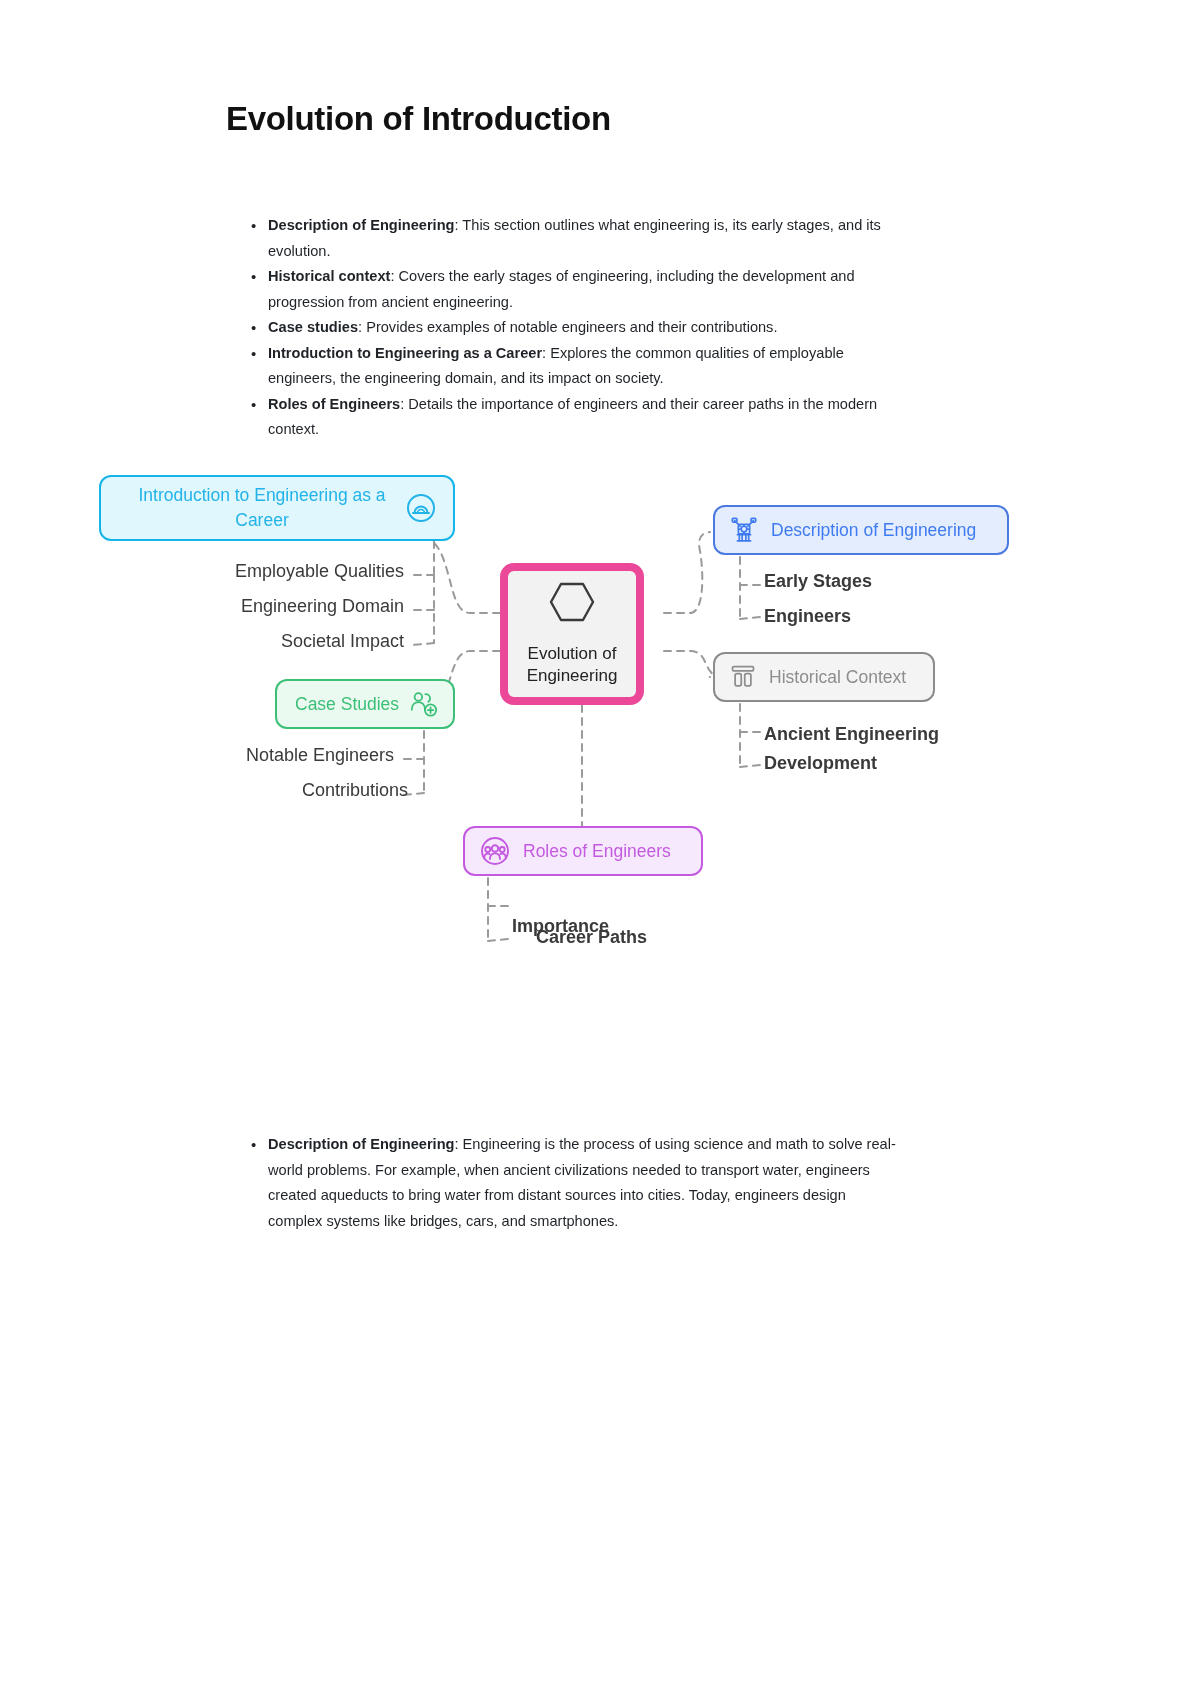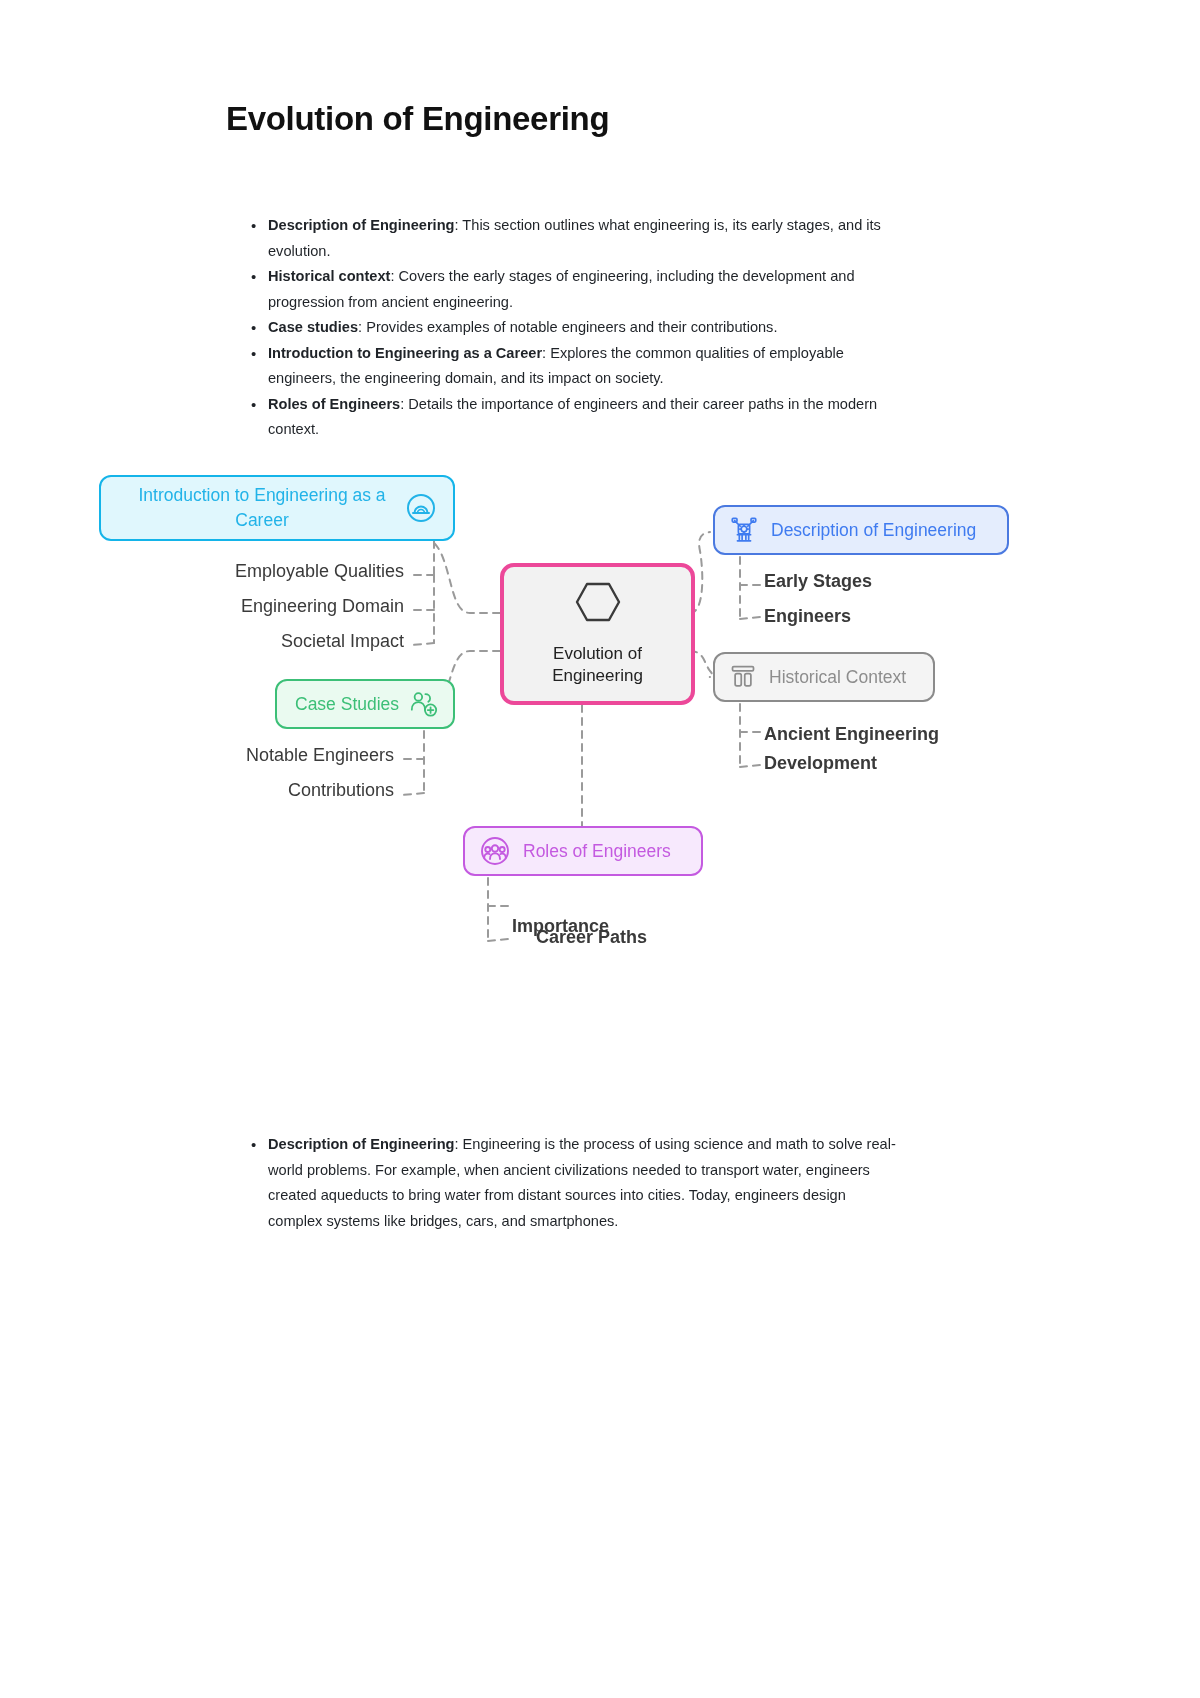--- a/index.html
+++ b/index.html
@@ -144,24 +144,24 @@
     border-color: #c martin;
     color: #c45ae0;
     gap: 12px;
   }
   #node-roles { border-color: #c45ae0; }
 
   
   #node-center {
     position: absolute;
     left: 500px; top: 108px;
-    width: 195px; height: 142px;
+    width: 144px; height: 142px;
     box-sizing: border-box;
     background: #f2f2f2;
-    border: 4px solid #ec4899;
+    border: 8px solid #ec4899;
     border-radius: 14px;
     display: flex;
     flex-direction: column;
     align-items: center;
     justify-content: center;
     gap: 14px;
     color: #222222;
     font-size: 17px;
     text-align: center;
     line-height: 22px;
@@ -173,21 +173,21 @@
     font-size: 18px;
     color: #3a3a3a;
     white-space: nowrap;
   }
   .leaf.right { text-align: left; font-weight: bold; }
   .leaf.left  { text-align: right; transform: translateX(-100%); }
 </style>
 </head>
 <body>
 
-<div class="page-title">Evolution of Engineering</div>
+<div class="page-title">Evolution of Introduction</div>
 
 <div class="bullets top">
   <div class="bullet-row">
     <span class="dot">•</span>
     <b>Description of Engineering</b><span>: This section outlines what engineering is, its early stages, and its evolution.</span>
   </div>
   <div class="bullet-row">
     <span class="dot">•</span>
     <b>Historical context</b><span>: Covers the early stages of engineering, including the development and progression from ancient engineering.</span>
   </div>
@@ -330,21 +330,21 @@
       </svg>
     </span>
     <span class="label">Roles of Engineers</span>
   </div>
 
   <div class="leaf left" style="left:404px; top:106px;text-align:right;">Employable Qualities</div>
   <div class="leaf left" style="left:404px; top:141px;">Engineering Domain</div>
   <div class="leaf left" style="left:404px; top:176px;">Societal Impact</div>
 
   <div class="leaf left" style="left:394px; top:290px;">Notable Engineers</div>
-  <div class="leaf left" style="left:394px; top:325px;">Contributions</div>
+  <div class="leaf left" style="left:408px; top:325px;">Contributions</div>
 
   <div class="leaf right" style="left:764px; top:116px;">Early Stages</div>
   <div class="leaf right" style="left:764px; top:151px;">Engineers</div>
 
   <div class="leaf right" style="left:764px; top:263px;margin-top:6px;">Ancient Engineering</div>
   <div class="leaf right" style="left:764px; top:298px;">Development</div>
 
   <div class="leaf right" style="left:512px; top:437px;margin-top:24px;">Importance</div>
   <div class="leaf right" style="left:512px; top:472px;margin-left:24px;">Career Paths</div>
 

